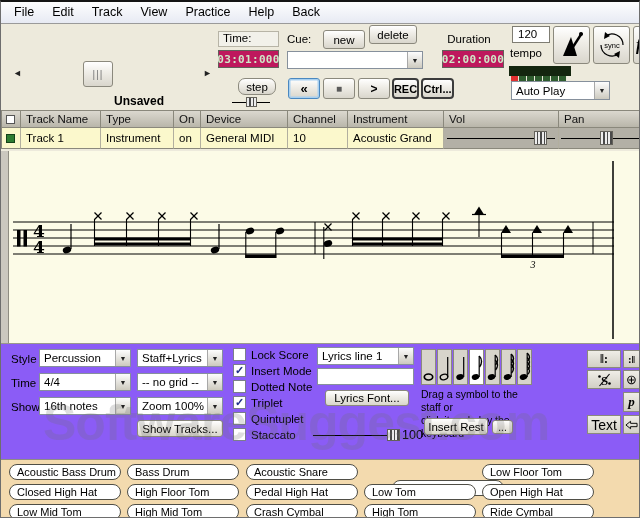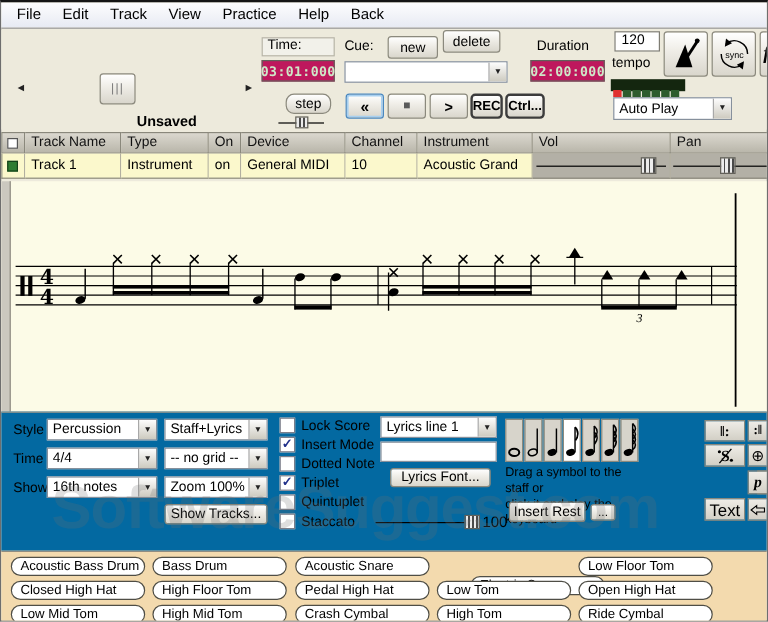--- a/index.html
+++ b/index.html
@@ -57,21 +57,21 @@
     position:absolute; top:126px; height:21px; background:#fbf8cc;
     border-right:1px solid #b2af9f; border-bottom:1px solid #8a887c;
     font-size:11.5px; padding:4px 0 0 5px;
   }
   .tt-gray { background:#b3b0a6; }
   
   .staff-area { position:absolute; left:0; top:149px; width:100%; height:192px; background:#FCFBE7; }
   .staff-left-strip { position:absolute; left:0; top:0; width:8px; height:100%;
     background:#cbc8bf; border-right:1px solid #8f8d82; }
   
-  .editor { position:absolute; left:0; top:341px; width:100%; height:116px; background:#0369a1; border-top:1px solid #9a988c; }
+  .editor { position:absolute; left:0; top:341px; width:100%; height:116px; background:#8b5cf6; border-top:1px solid #9a988c; }
   .lbl { font-size:11.5px; }
   .cb { width:13px; height:13px; background:#fff; border:1px solid #7b7e8a;
         font-size:11px; line-height:11px; text-align:center; color:#20308a; font-weight:bold; }
   .note-btn {
     width:15px; height:36px; background:#d7d4cb; border:1px solid #8b897d;
     display:flex; align-items:flex-end; justify-content:center; padding-bottom:1px;
   }
   .note-btn.sel { background:#fff; }
   .sym-btn {
     position:absolute; background:linear-gradient(#efede7,#d2cfc5);

